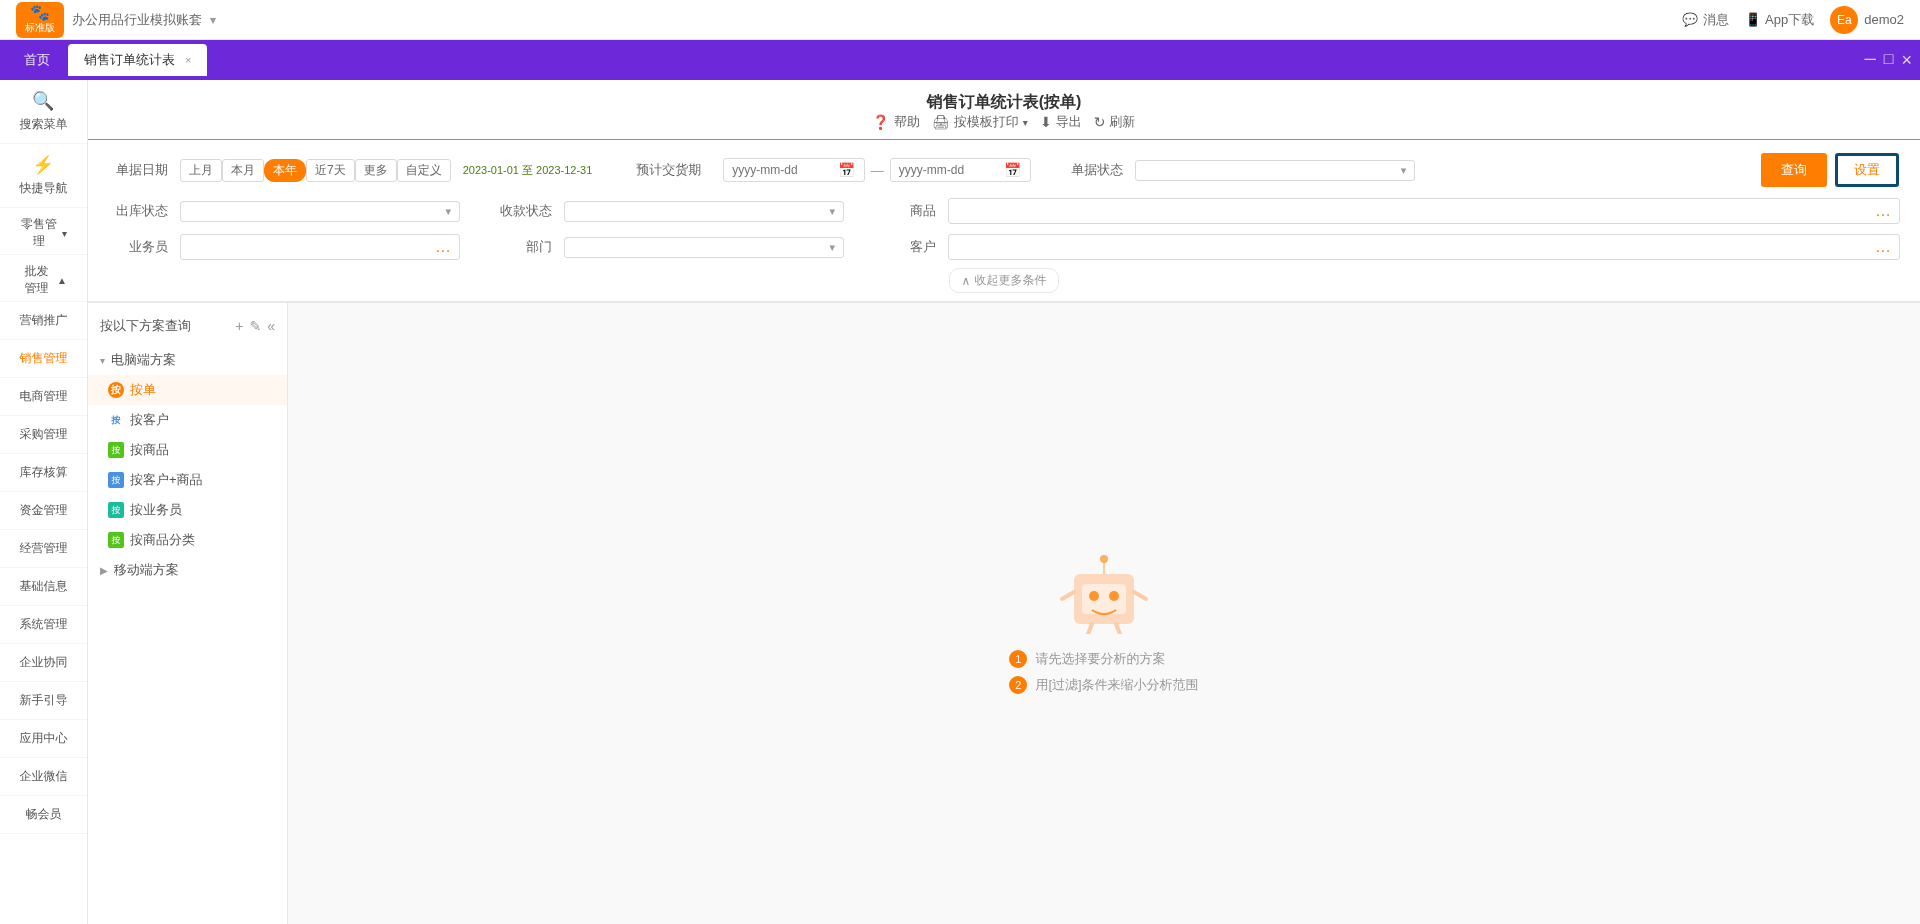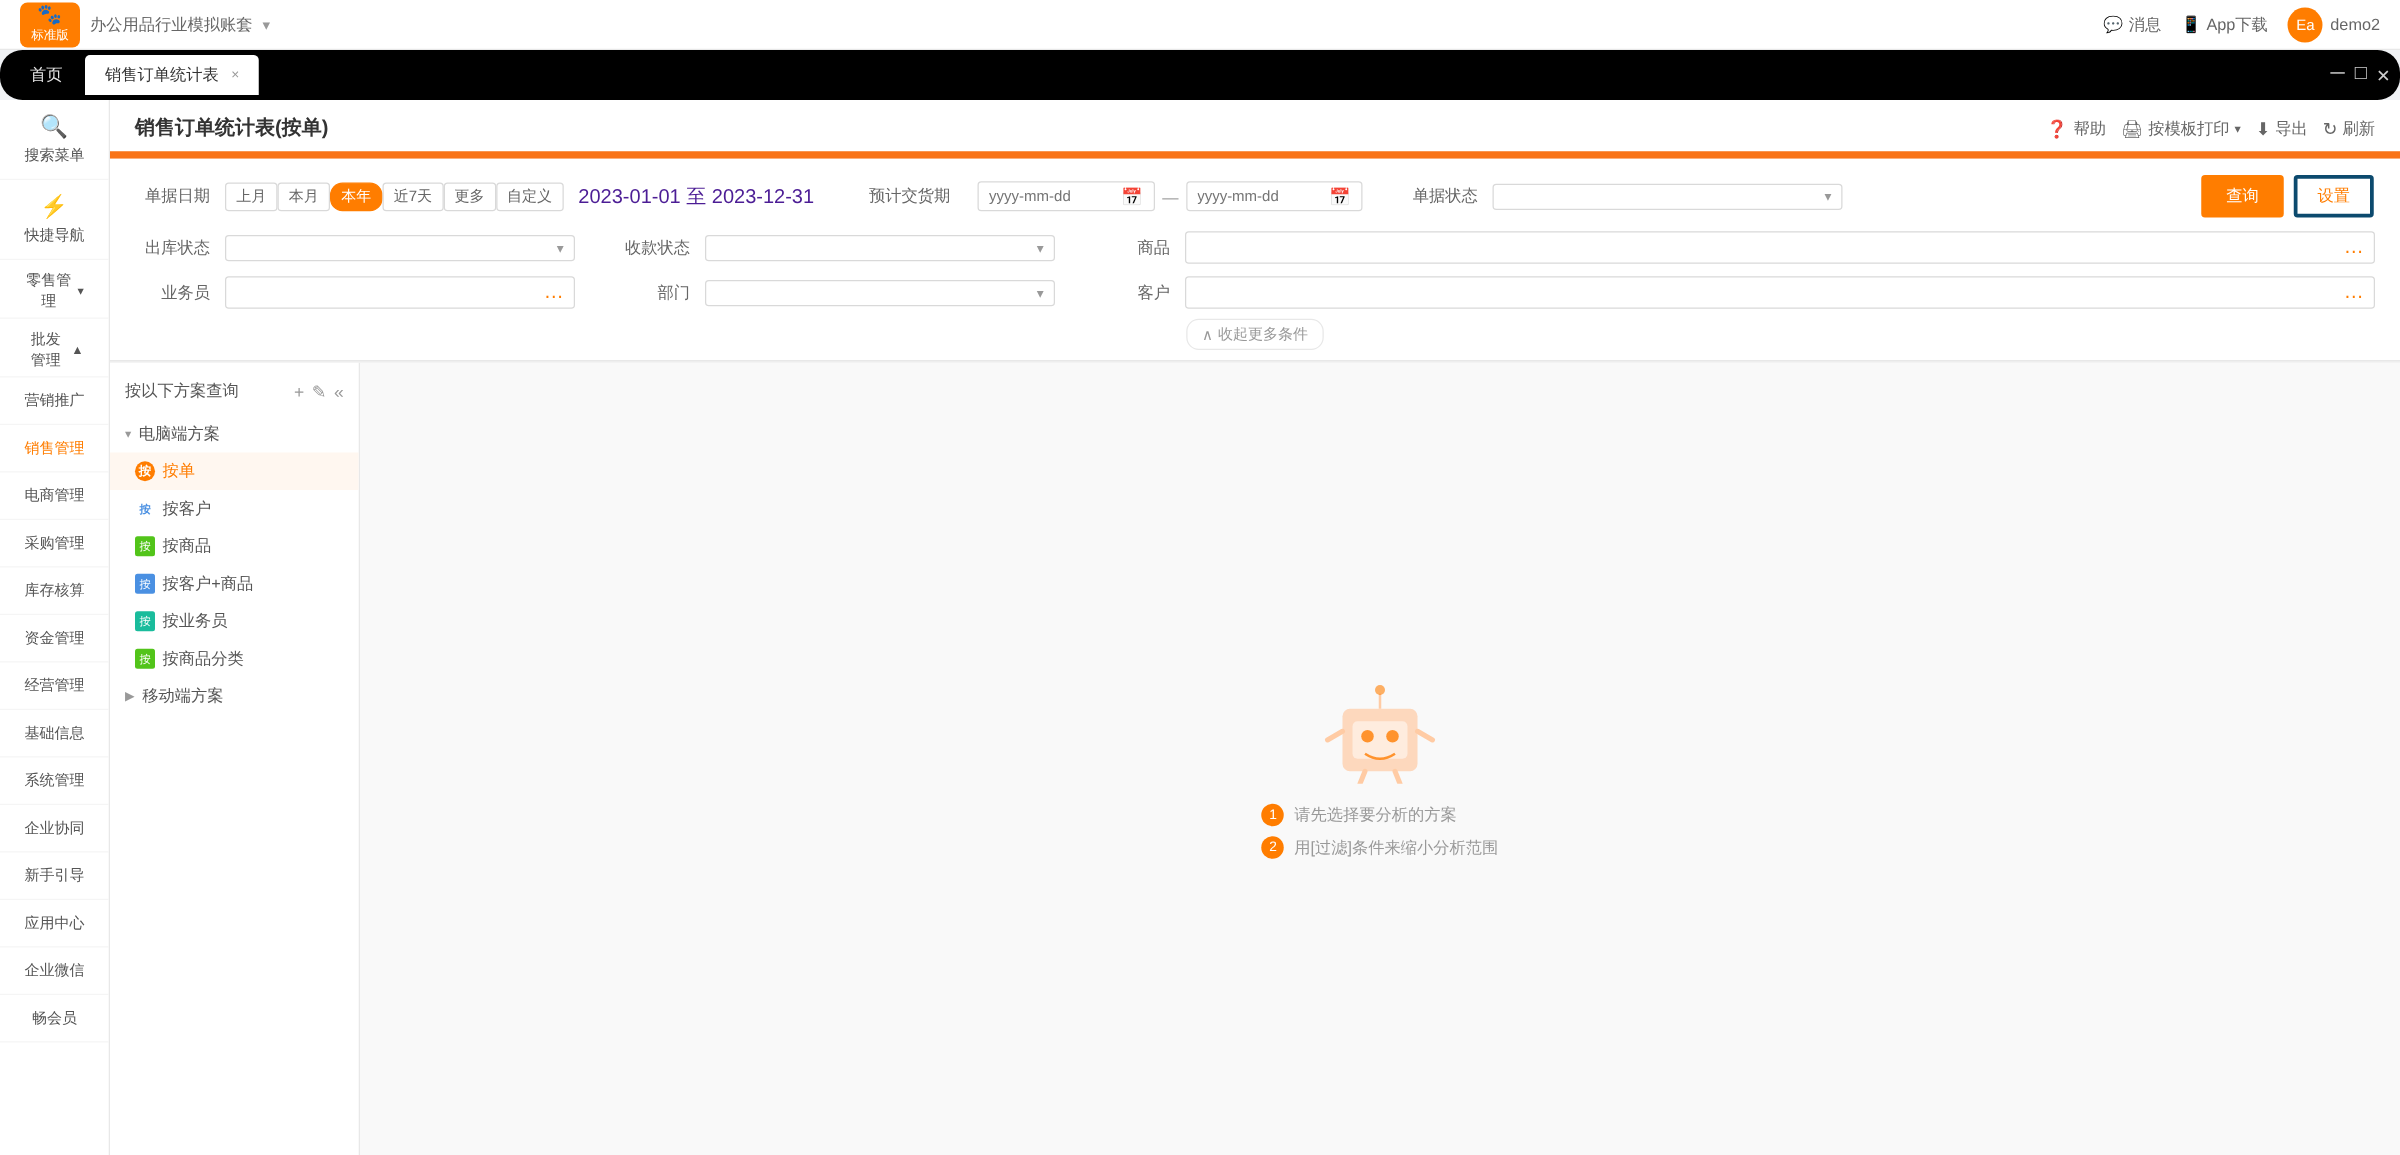--- a/index.html
+++ b/index.html
@@ -10,21 +10,21 @@
     .topbar-left { display: flex; align-items: center; gap: 8px; }
     .logo-box { width: 48px; height: 36px; background: #ff7d00; border-radius: 6px; display: flex; flex-direction: column; align-items: center; justify-content: center; }
     .logo-icon { font-size: 16px; color: white; line-height: 1; }
     .logo-text { font-size: 10px; color: white; }
     .app-title { font-size: 13px; color: #666; }
     .topbar-right { display: flex; align-items: center; gap: 16px; color: #666; font-size: 13px; }
     .topbar-right span { display: flex; align-items: center; gap: 4px; cursor: pointer; }
     .avatar { width: 28px; height: 28px; border-radius: 50%; background: #ff7d00; display: flex; align-items: center; justify-content: center; color: white; font-size: 12px; }
 
     
-    .navtabs { height: 40px; background: #000000; display: flex; align-items: center; padding: 0 8px; gap: 2px; flex-shrink: 0; border-radius: 18px; }
+    .navtabs { height: 40px; background: #6d28d9; display: flex; align-items: center; padding: 0 8px; gap: 2px; flex-shrink: 0; }
     .navtab { height: 32px; padding: 0 16px; border-radius: 4px 4px 0 0; display: flex; align-items: center; gap: 6px; cursor: pointer; font-size: 13px; color: rgba(255,255,255,0.85); }
     .navtab.active { background: #fff; color: #333; }
     .navtab .close-btn { font-size: 11px; color: #999; cursor: pointer; margin-left: 4px; }
     .navtab-home { color: rgba(255,255,255,0.9); }
     .navtabs-right { margin-left: auto; display: flex; gap: 8px; }
     .navtab-action { color: rgba(255,255,255,0.8); cursor: pointer; font-size: 16px; }
 
     
     .main-layout { display: flex; flex: 1; overflow: hidden; }
 
@@ -33,34 +33,34 @@
     .sidebar-item { padding: 10px 4px; text-align: center; cursor: pointer; font-size: 12px; color: #555; display: flex; flex-direction: column; align-items: center; gap: 4px; border-bottom: 1px solid #f5f5f5; }
     .sidebar-item.active { color: #ff7d00; }
     .sidebar-item .item-icon { font-size: 18px; }
     .sidebar-group-label { padding: 8px 20px 4px; text-align: center; font-size: 12px; color: #555; display: flex; align-items: center; justify-content: center; gap: 4px; cursor: pointer; border-bottom: 1px solid #f5f5f5; }
     .sidebar-group-label .arrow { font-size: 10px; }
 
     
     .content { flex: 1; display: flex; flex-direction: column; overflow: hidden; }
 
     
-    .page-header { padding: 12px 20px 8px; background: #fff; border-bottom: 6px solid #f97316; display: flex; align-items: center; justify-content: space-between; flex-shrink: 0; }
+    .page-header { padding: 12px 20px 8px; background: #fff; border-bottom: 1px solid #f97316; display: flex; align-items: center; justify-content: space-between; flex-shrink: 0; flex-direction: column; }
     .page-title { font-size: 16px; font-weight: 600; color: #333; }
     .page-actions { display: flex; gap: 12px; align-items: center; font-size: 13px; color: #666; }
     .page-action { display: flex; align-items: center; gap: 4px; cursor: pointer; }
     .page-action .icon { font-size: 14px; }
     .btn-template { display: flex; align-items: center; gap: 4px; cursor: pointer; color: #666; }
     .btn-template .arrow { font-size: 10px; }
     .filter-row { display: flex; align-items: center; gap: 12px; margin-bottom: 10px; flex-wrap: wrap; }
     .filter-row:last-child { margin-bottom: 0; }
     .filter-label { color: #666; font-size: 13px; white-space: nowrap; min-width: 60px; text-align: right; }
     .filter-date-btns { display: flex; gap: 0; align-items: center; }
     .date-btn { padding: 2px 8px; border-radius: 3px; cursor: pointer; font-size: 12px; color: #666; border: 1px solid #d9d9d9; background: #fff; }
     .date-btn.active { background: #ff7d00; color: #fff; border-color: #ff7d00; border-radius: 10px; }
-    .date-range-text { font-size: 16px; color: #4c1d95; }
+    .date-range-text { font-size: 11px; color: #4d7c0f; }
     .filter-date-input { display: flex; align-items: center; gap: 6px; padding-left: 10px; }
     .date-input-box { display: flex; align-items: center; border: 1px solid #d9d9d9; border-radius: 3px; padding: 3px 8px; background: #fff; gap: 6px; min-width: 140px; }
     .date-input-box input { border: none; outline: none; font-size: 12px; color: #bbb; width: 100px; background: transparent; }
     .date-input-box .cal-icon { color: #ff7d00; font-size: 14px; }
     .date-sep { color: #999; }
     .filter-select { display: flex; align-items: center; border: 1px solid #d9d9d9; border-radius: 3px; padding: 3px 8px; background: #fff; min-width: 200px; justify-content: space-between; cursor: pointer; }
     .filter-select .arrow { color: #999; font-size: 11px; }
     .filter-select-wide { min-width: 320px; }
     .filter-input { border: 1px solid #d9d9d9; border-radius: 3px; padding: 3px 8px; background: #fff; min-width: 200px; display: flex; align-items: center; justify-content: space-between; cursor: pointer; }
     .filter-dots { color: #ff7d00; font-size: 16px; cursor: pointer; }

